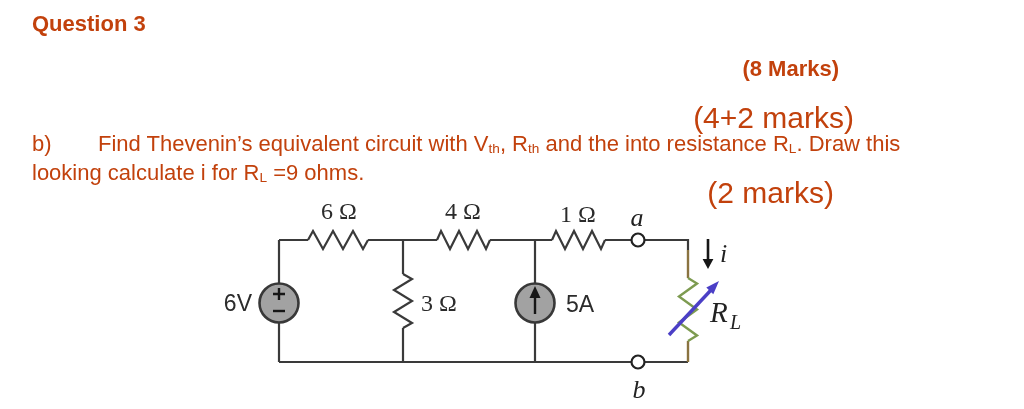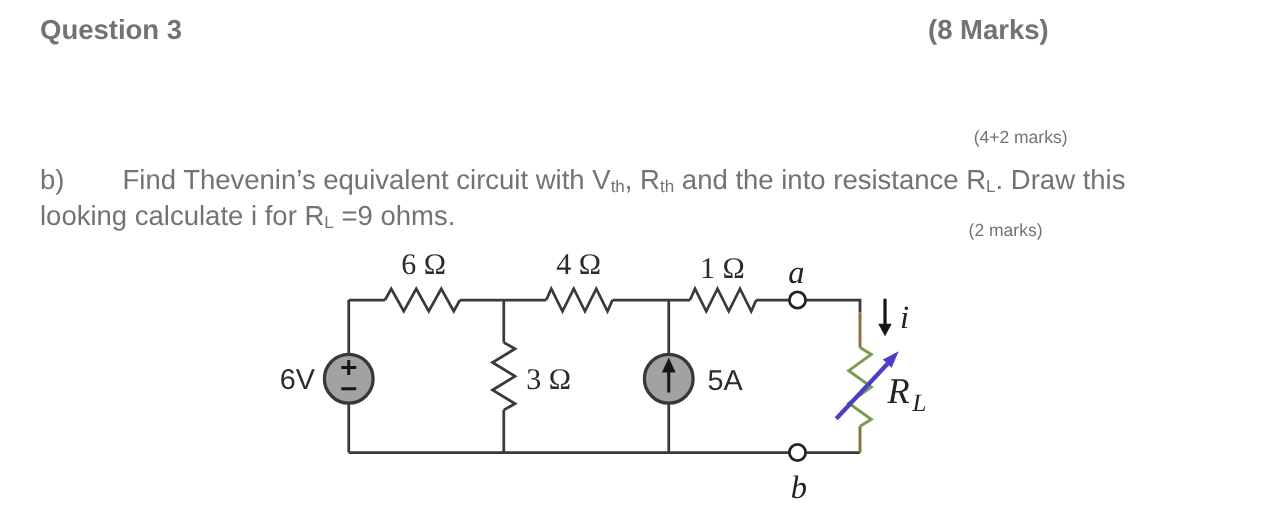--- a/index.html
+++ b/index.html
@@ -3,27 +3,27 @@
 <meta charset="utf-8">
 <style>
   html, body { margin: 0; padding: 0; background: #ffffff; }
   .page {
     position: relative;
     width: 936px;
     height: 409px;
     background: #ffffff;
     overflow: hidden;
     font-family: "Liberation Sans", sans-serif;
-    color: #737373;
+    color: #c2410c;
   }
   .abs { position: absolute; white-space: nowrap; }
   .q-title { font-size: 22px; font-weight: bold; }
-  .q-marks { font-size: 22px; font-weight: bold; }
+  .q-marks { font-size: 22px; font-weight: bold; margin-top: 45px; }
   .bodyline { font-size: 22px; }
-  .marksline { font-size: 14px; }
+  .marksline { font-size: 30px; }
   .itemlabel { display: inline-block; width: 66px; }
   .sub { font-size: 0.62em; vertical-align: -0.18em; }
   .ab-bold { font-weight: bold; font-style: italic; }
   .fig { position: absolute; left: 0; top: 0; width: 1024px; height: 409px; }
   .wire { fill: none; stroke: #3a3a3a; stroke-width: 2.2; stroke-linejoin: miter; }
   .src-sym { fill: none; stroke: #161616; stroke-width: 2.4; }
   .term { fill: #ffffff; stroke: #222222; stroke-width: 2.2; }
   .lbl-serif { font-family: "Liberation Serif", serif; font-size: 24px; fill: #2b2b2b; }
   .lbl-serif-it { font-family: "Liberation Serif", serif; font-style: italic; font-size: 26px; fill: #222222; }
   .lbl-sans { font-family: "Liberation Sans", sans-serif; font-size: 23px; fill: #2b2b2b; }

